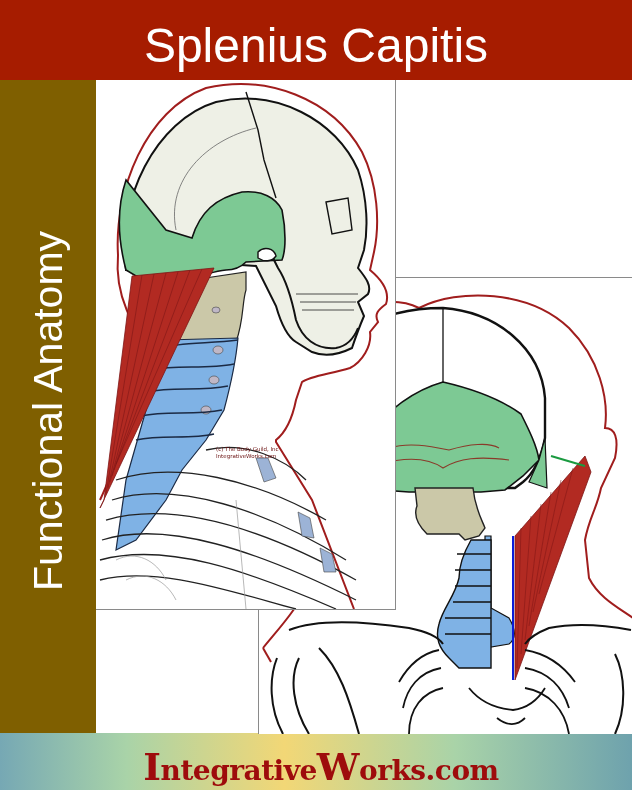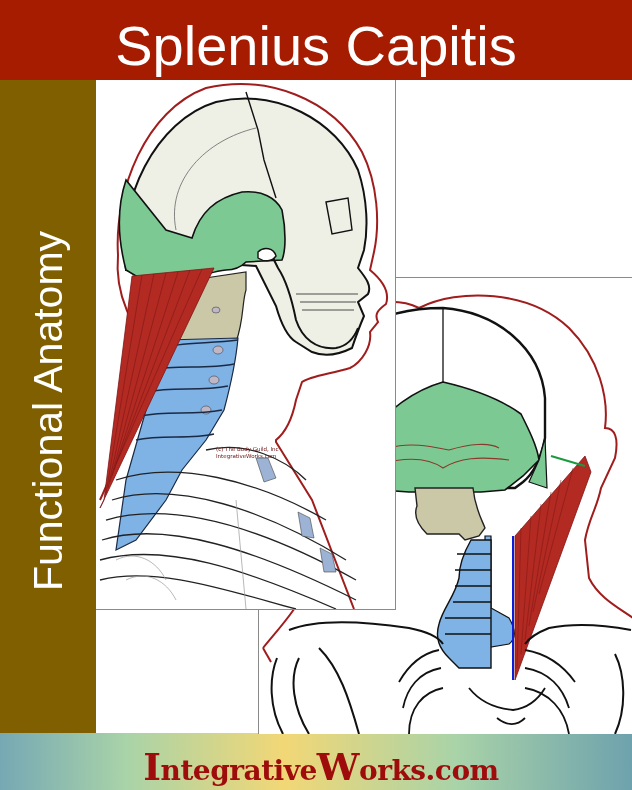--- a/index.html
+++ b/index.html
@@ -1,18 +1,18 @@
 <!DOCTYPE html>
 <html><head>
   <meta charset="utf-8">
   <style>
     html, body { margin: 0; padding: 0; }
     body { width: 632px; height: 790px; position: relative; overflow: hidden; background: #ffffff; font-family: "Liberation Sans", sans-serif; }
     .header { position: absolute; left: 0; top: 0; width: 632px; height: 80px; background: #a61c00; display: flex; align-items: center; justify-content: center; }
-    .header-title { color: #ffffff; font-family: "Liberation Sans", sans-serif; font-size: 56px; font-weight: normal; letter-spacing: 0px; margin-top: 10px; }
+    .header-title { color: #ffffff; font-family: "Liberation Sans", sans-serif; font-size: 48px; font-weight: normal; letter-spacing: 0px; margin-top: 10px; }
     .sidebar { position: absolute; left: 0; top: 80px; width: 96px; height: 663px; background: #7f5f00; }
     .sidebar-text { position: absolute; left: 48px; top: 331px; transform: translate(-50%, -50%) rotate(-90deg); white-space: nowrap; color: #ffffff; font-family: "Liberation Sans", sans-serif; font-size: 41px; }
     .panel-left { position: absolute; left: 96px; top: 80px; width: 299px; height: 529px; border-right: 1px solid #8a8a8a; border-bottom: 1px solid #8a8a8a; background: #fff; overflow: hidden; }
     .panel-right { position: absolute; left: 258px; top: 277px; width: 374px; height: 456px; border-left: 1px solid #8a8a8a; border-top: 1px solid #8a8a8a; background: #fff; overflow: hidden; }
     .panel-left { z-index: 2; }
     .panel-right { z-index: 1; }
     .footer { position: absolute; left: 0; top: 733px; width: 632px; height: 57px; background: linear-gradient(90deg, #76a8b4 0%, #a9d3a8 20%, #f2d776 45%, #a9d3a8 72%, #6ea2ad 100%); display: flex; align-items: center; justify-content: center; z-index: 0; }
     .footer-logo { color: #9e0c0c; font-family: "DejaVu Serif", serif; font-weight: bold; font-size: 28px; margin-left: 10px; margin-top: 10px; letter-spacing: -0.5px; }
     .footer-logo .cap { font-size: 38px; }
     .copyright { position: absolute; font-family: "DejaVu Sans", sans-serif; font-size: 5.5px; color: #6a1010; line-height: 7px; }

